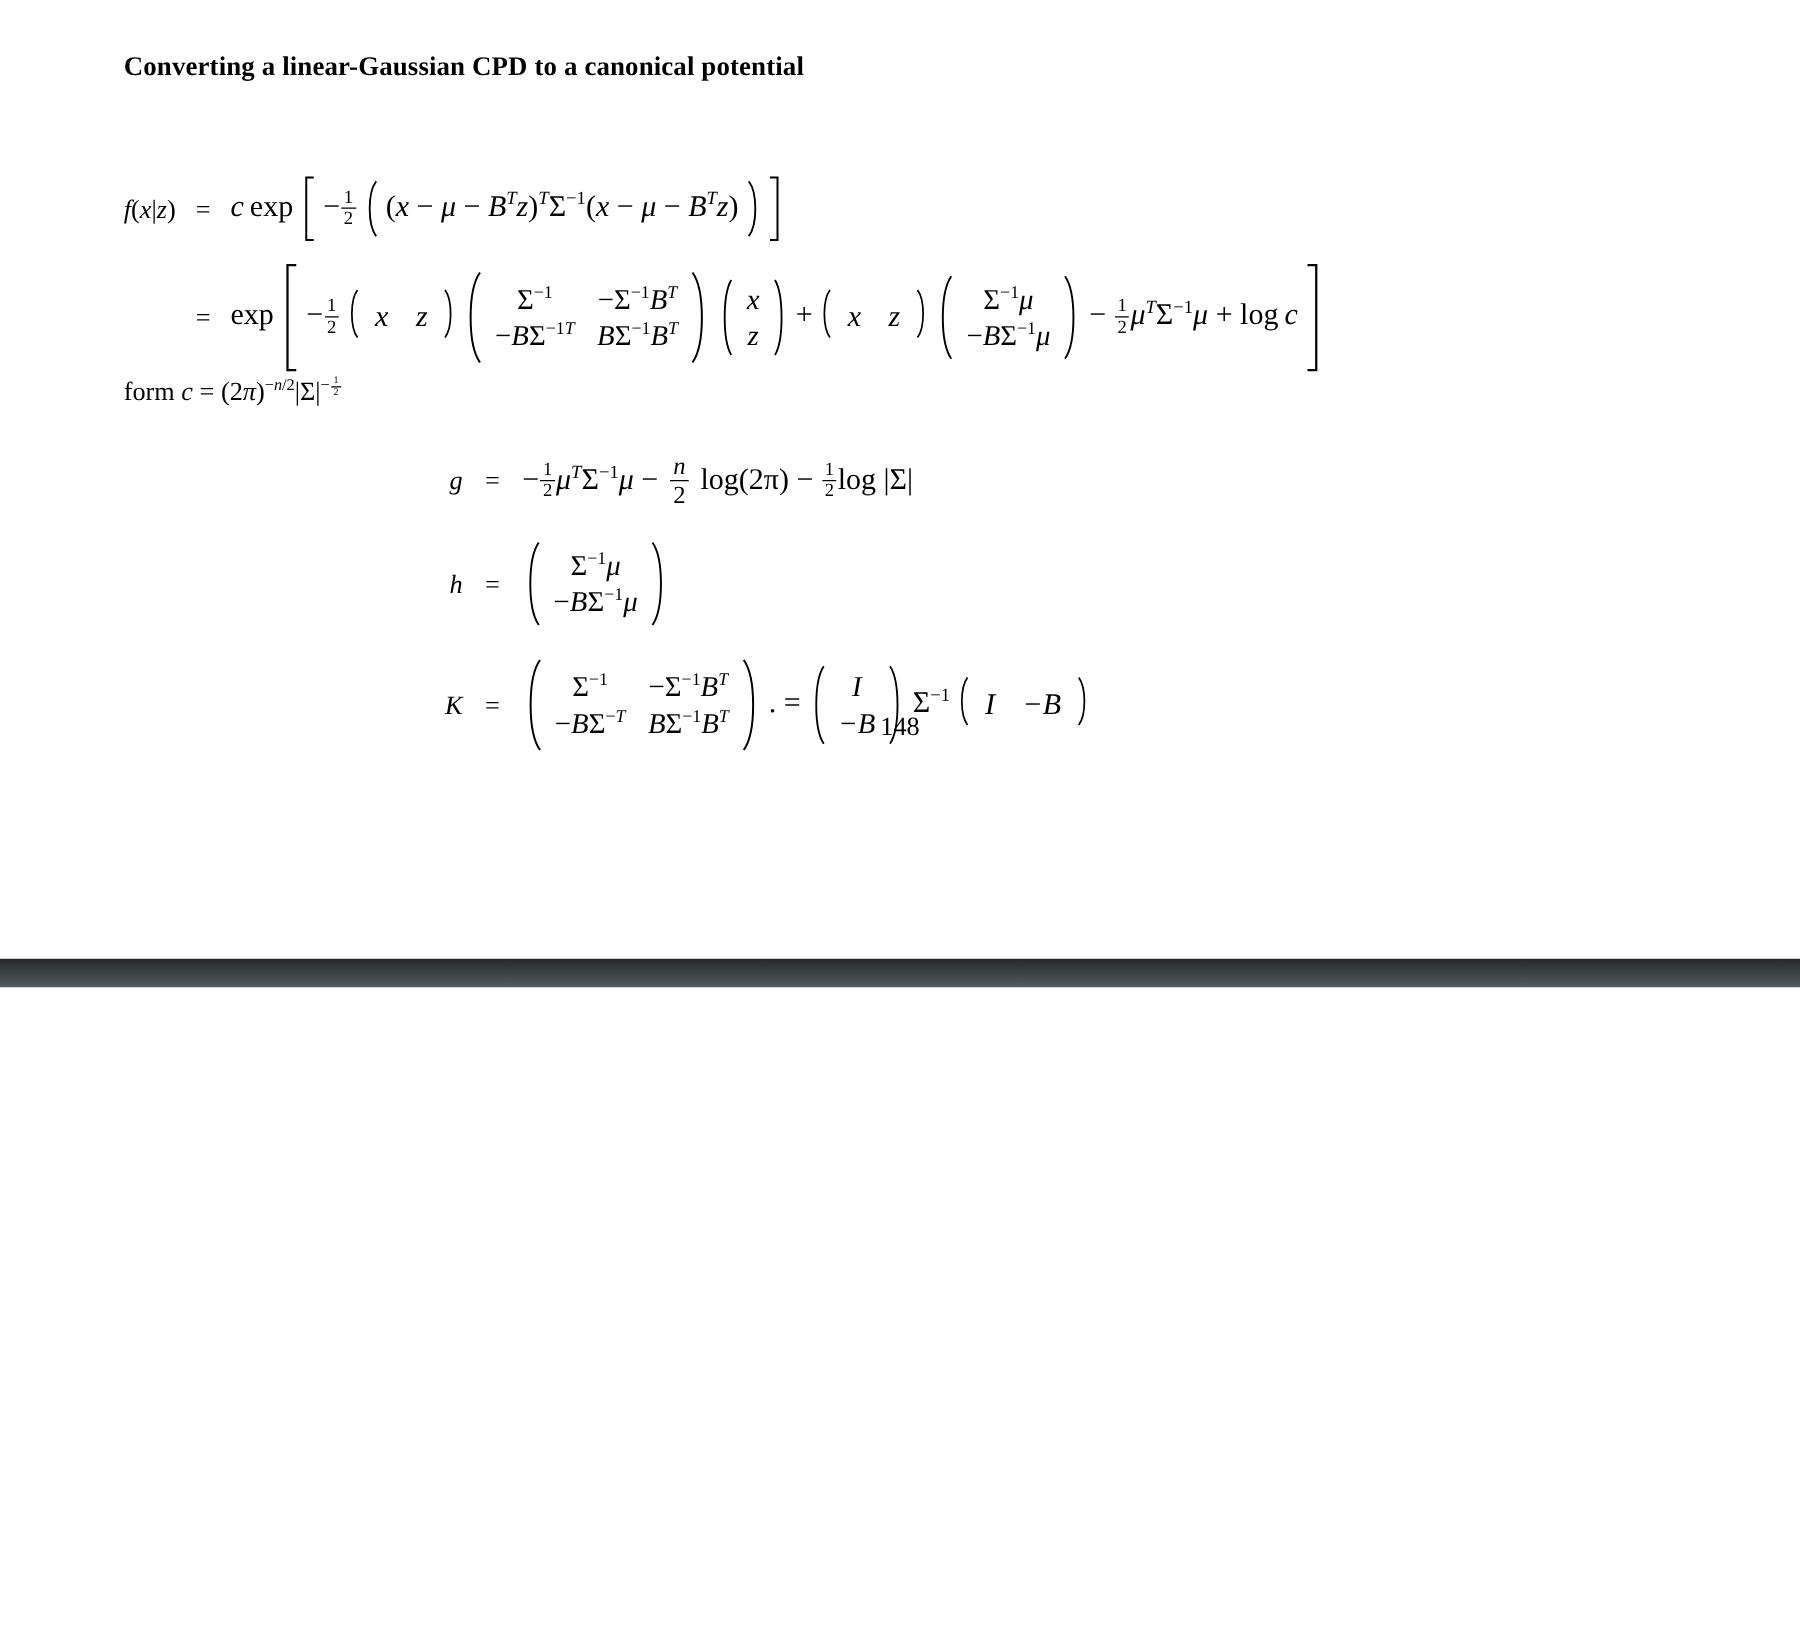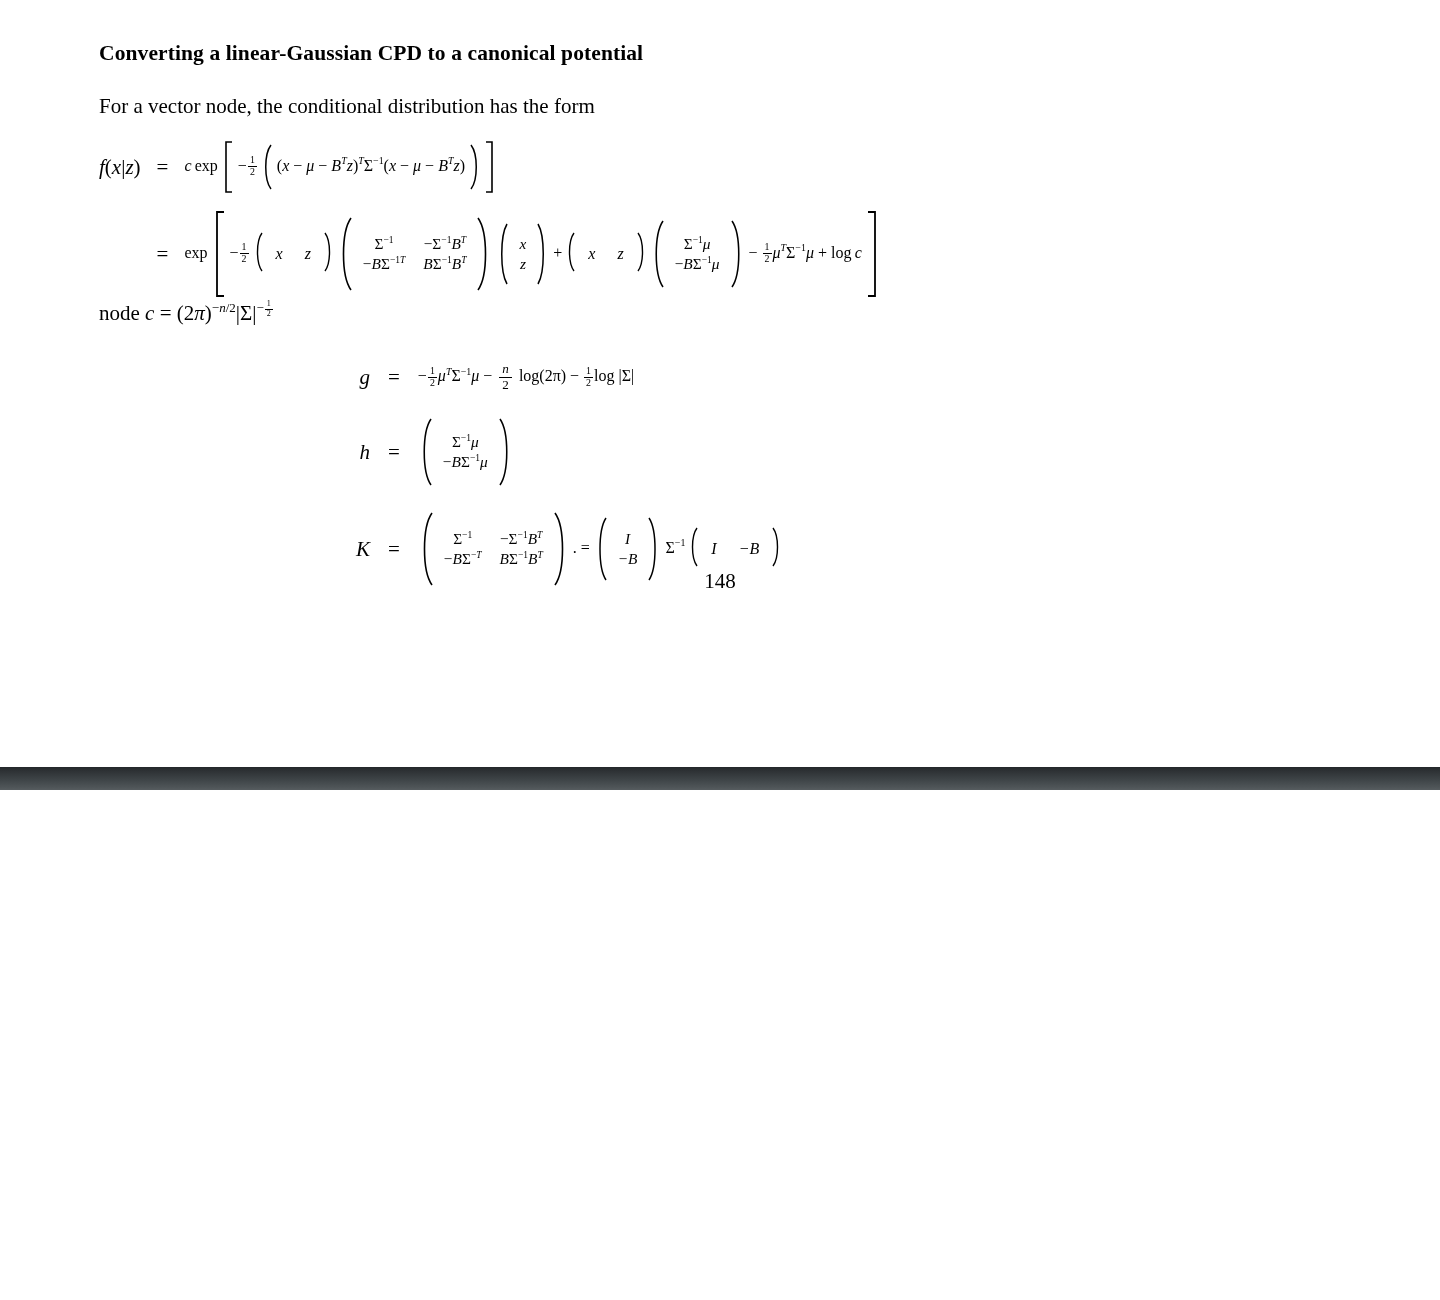--- a/index.html
+++ b/index.html
@@ -118,21 +118,21 @@
   
   .eqgrid {
     position: absolute;
     display: grid;
     grid-template-columns: auto auto auto;
     column-gap: 18px;
     align-items: center;
   }
   .eqgrid .lhs { text-align: right; font-style: italic; font-size: 21px; }
   .eqgrid .rel { text-align: center; font-size: 21px; }
-  .eqgrid .rhs { text-align: left; font-size: 16px; }
+  .eqgrid .rhs { text-align: left; font-size: 24px; }
 
   #eq-main { left: 99px; top: 140px; row-gap: 18px; gap: 16px; }
   #eq-ghk  { left: 356px; top: 362px; row-gap: 26px; }
 
   .where-line {
     position: absolute;
     left: 99px;
     top: 300px;
     font-size: 21px;
   }
@@ -145,21 +145,20 @@
     font-size: 21px;
   }
 </style>
 </head>
 <body>
 
 <div class="page" id="page-one">
 
   <div class="heading">Converting a linear-Gaussian CPD to a canonical potential</div>
 
-  <div class="intro-line">For a vector node, the conditional distribution has the form</div>
 
   <div class="eqgrid" id="eq-main">
 
     <div class="lhs math">
       <span class="mi">f</span><span class="mr">(</span><span class="mi">x</span><span class="mr">|</span><span class="mi">z</span><span class="mr">)</span>
     </div>
     <div class="rel math">=</div>
     <div class="rhs math">
       <span class="mi">c</span> <span class="mr">exp</span>
       <span class="bigbrk">
@@ -308,21 +307,21 @@
       <span class="mr">−</span> <span class="frac"><span class="num">1</span><span class="den">2</span></span><span class="mi">μ</span><sup class="exi">T</sup><span class="mr">Σ</span><sup class="ex">−1</sup><span class="mi">μ</span> <span class="mr">+</span> <span class="mr">log</span> <span class="mi">c</span>
       <span class="bigbrk">
         <svg width="14" height="88" viewBox="0 0 14 88">
             <path d="M2 2 H9 V86 H2" fill="none" stroke="#000" stroke-width="1.8"></path>
           </svg>
       </span>
     </div>
   </div>
 
   <div class="where-line math">
-    <span class="mr">node</span>
+    <span class="mr">form</span>
     <span class="mi">c</span> <span class="mr">=</span> <span class="mr">(2</span><span class="mi">π</span><span class="mr">)</span><sup class="ex">−<span class="mi">n</span>/2</sup><span class="mr">|Σ|</span><sup class="ex">−<span class="frac"><span class="num">1</span><span class="den">2</span></span></sup>
   </div>
 
   <div class="eqgrid" id="eq-ghk">
 
     <div class="lhs math">g</div>
     <div class="rel math">=</div>
     <div class="rhs math">
       <span class="mr">−</span><span class="frac"><span class="num">1</span><span class="den">2</span></span><span class="mi">μ</span><sup class="exi">T</sup><span class="mr">Σ</span><sup class="ex">−1</sup><span class="mi">μ</span>
       <span class="mr">−</span>

